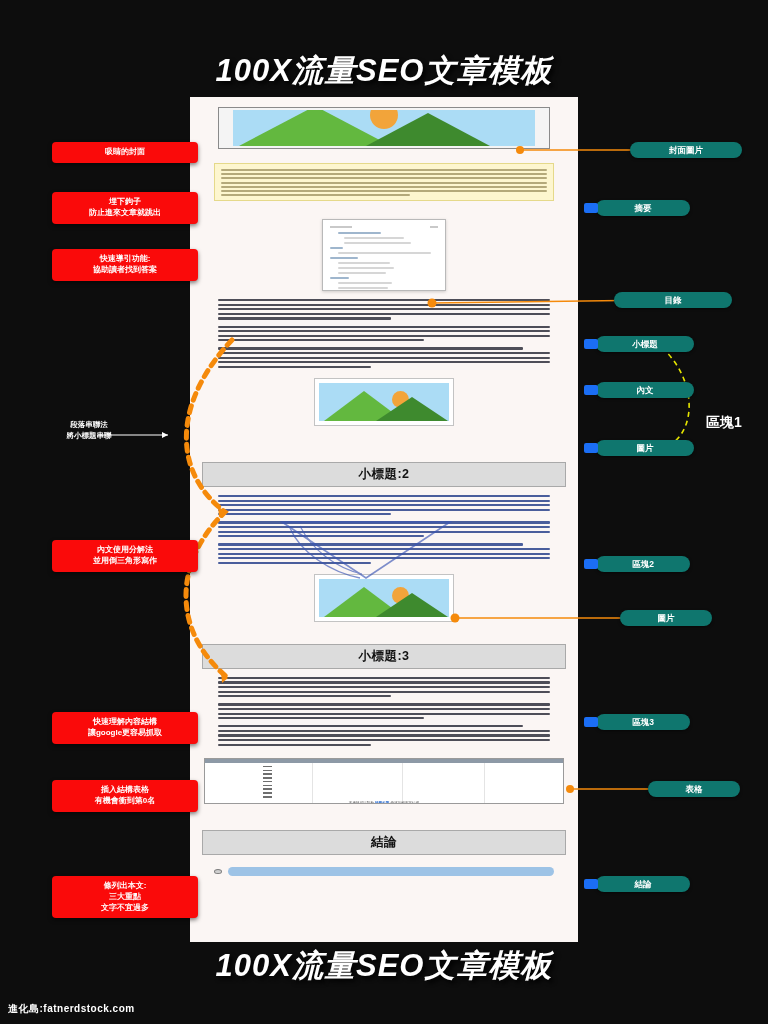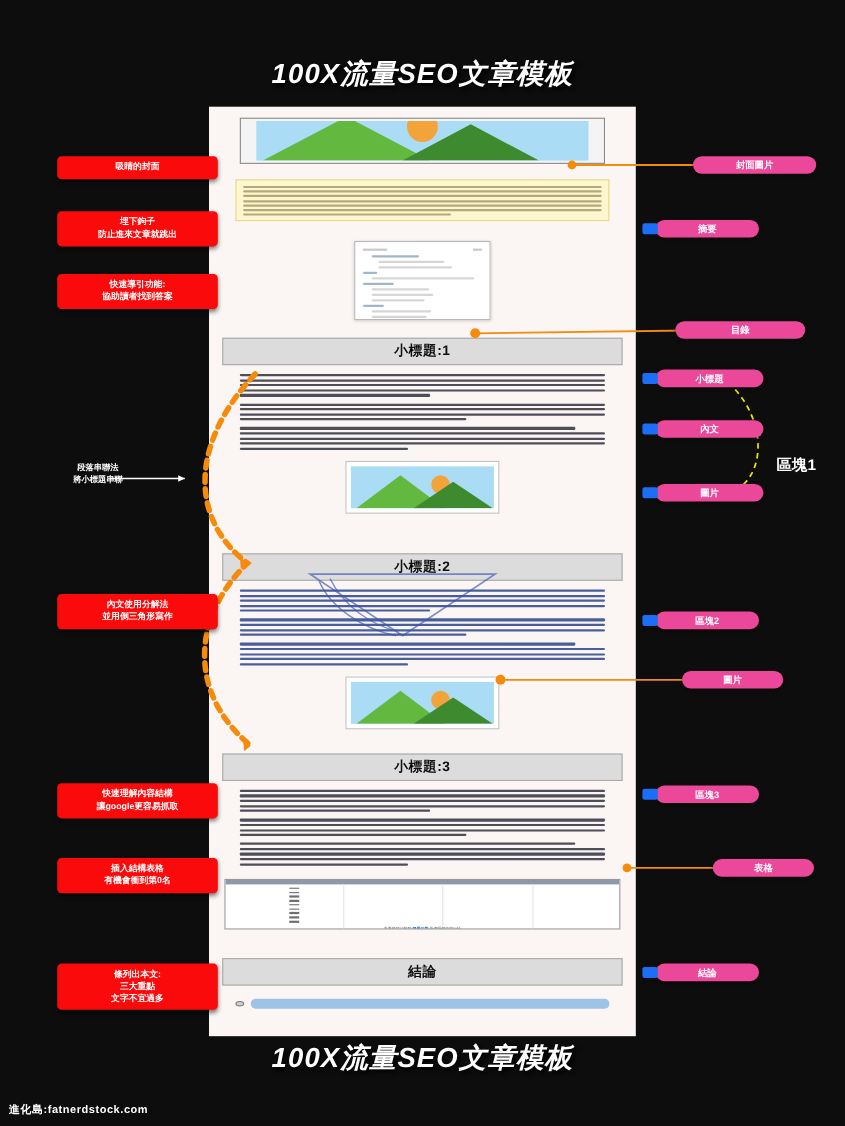--- a/index.html
+++ b/index.html
@@ -9,21 +9,21 @@
     font-family: "Liberation Sans", sans-serif;
     position: relative;
     overflow: hidden;
   }
 
   
   .banner-title {
     position: absolute; left: 0; width: 768px;
     text-align: center;
     color: #ffffff;
-    font-size: 25px;
+    font-size: 31px;
     font-weight: bold;
     font-style: italic;
     letter-spacing: 1px;
     text-shadow: 3px 3px 4px rgba(0,0,0,0.9);
   }
   #title-top { top: 50px; }
   #title-bottom { top: 945px; }
 
   .credit {
     position: absolute; left: 8px; top: 1002px;
@@ -198,21 +198,21 @@
     font-size: 7.5px;
     font-weight: bold;
     line-height: 1.4;
     text-align: center;
     width: 118px;
   }
 
   
   .rtag {
     position: absolute;
-    background: #ec4899;
+    background: #0f766e;
     color: #ffffff;
     font-size: 8.5px;
     font-weight: bold;
     text-align: center;
     border-radius: 9px;
     padding: 3px 10px;
     height: 16px;
     line-height: 10px;
     box-shadow: 0 1px 3px rgba(0,0,0,0.5);
   }
@@ -277,21 +277,20 @@
     <div class="row" style="width:86%; margin-left:8px"></div>
     <div class="row dk" style="width:26%"></div>
     <div class="row" style="width:48%; margin-left:8px"></div>
     <div class="row" style="width:52%; margin-left:8px"></div>
     <div class="row" style="width:44%; margin-left:8px"></div>
     <div class="row dk" style="width:18%"></div>
     <div class="row" style="width:50%; margin-left:8px"></div>
     <div class="row" style="width:46%; margin-left:8px"></div>
   </div>
 
-  <div class="sec-head">小標題:1</div>
   <div class="para">
     <div class="ln" style="width:100%"></div>
       <div class="ln" style="width:100%"></div>
     <div class="ln" style="width:100%"></div>
       <div class="ln" style="width:100%"></div>
     <div class="ln" style="width:52%"></div>
   </div>
   <div class="para">
     <div class="ln" style="width:100%"></div>
       <div class="ln" style="width:100%"></div>

